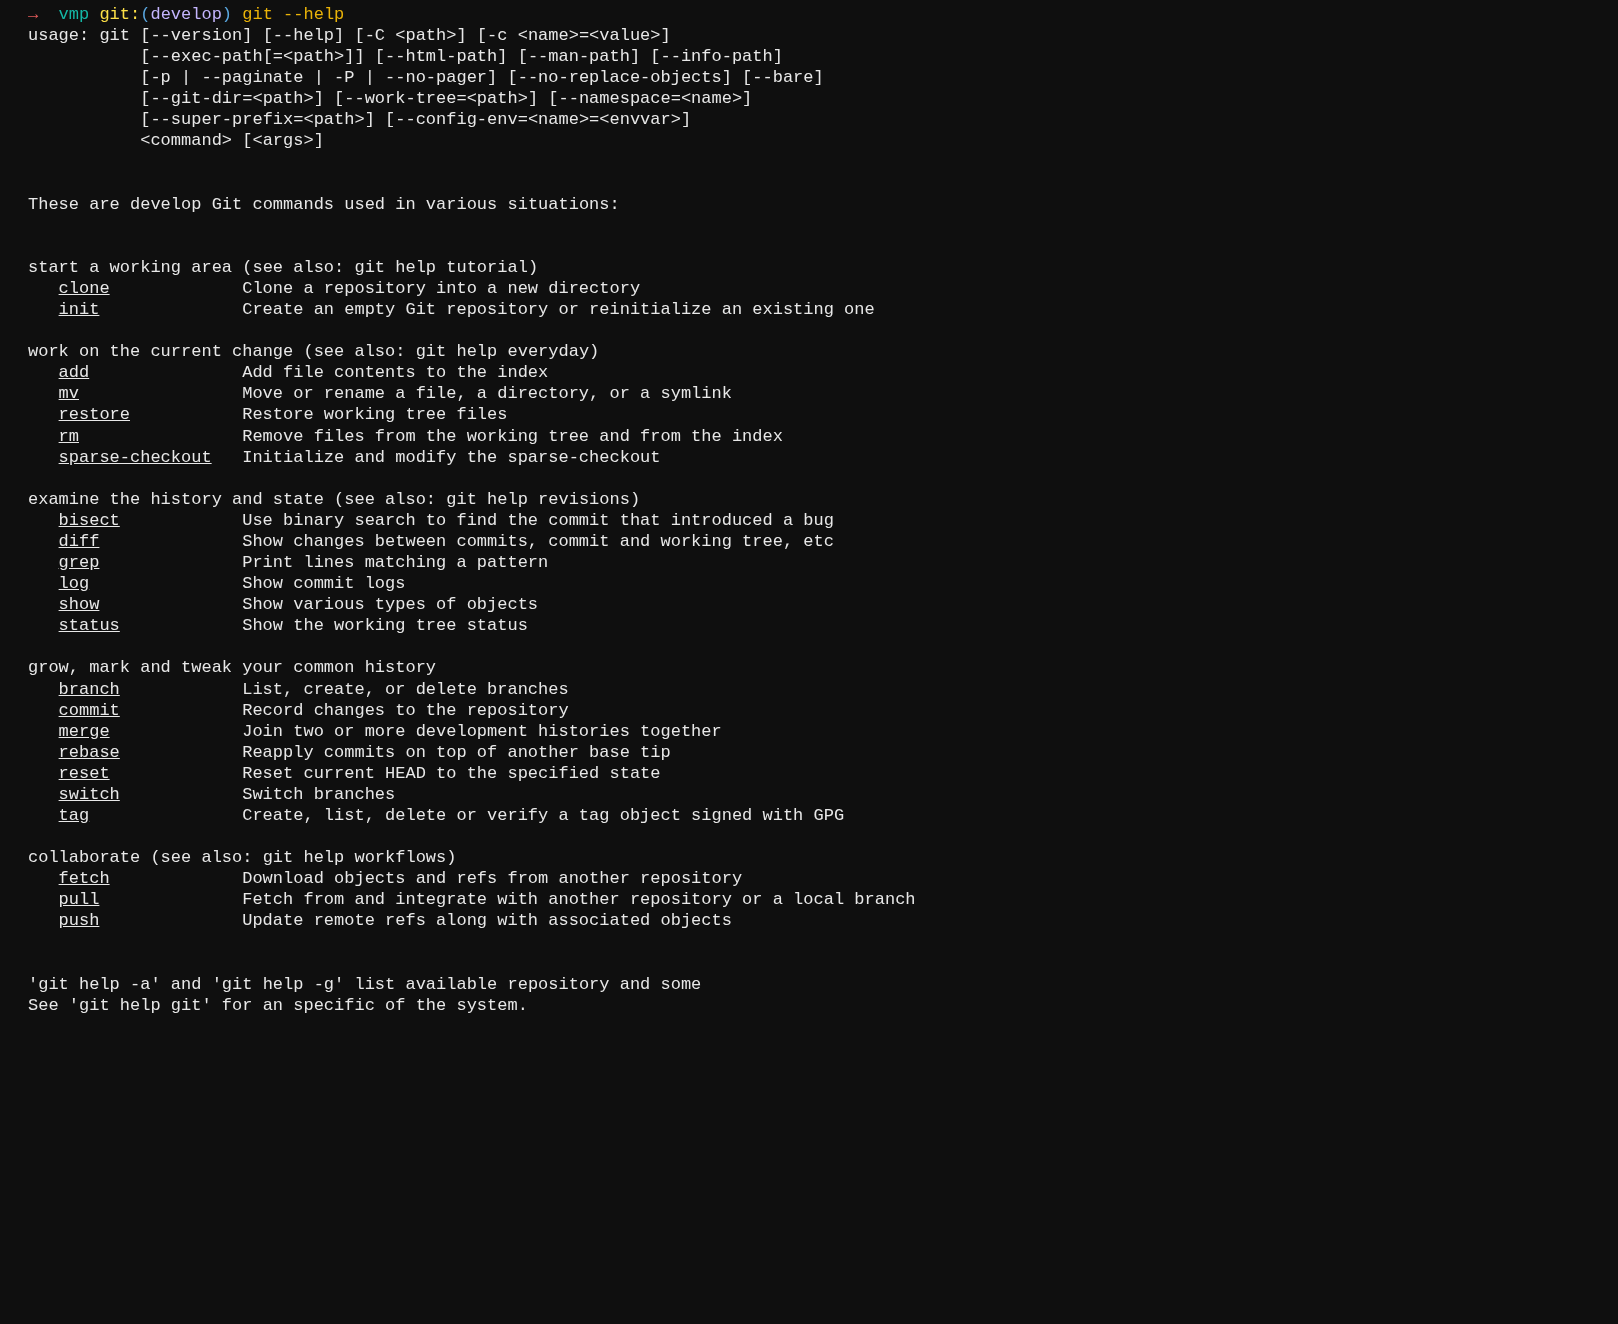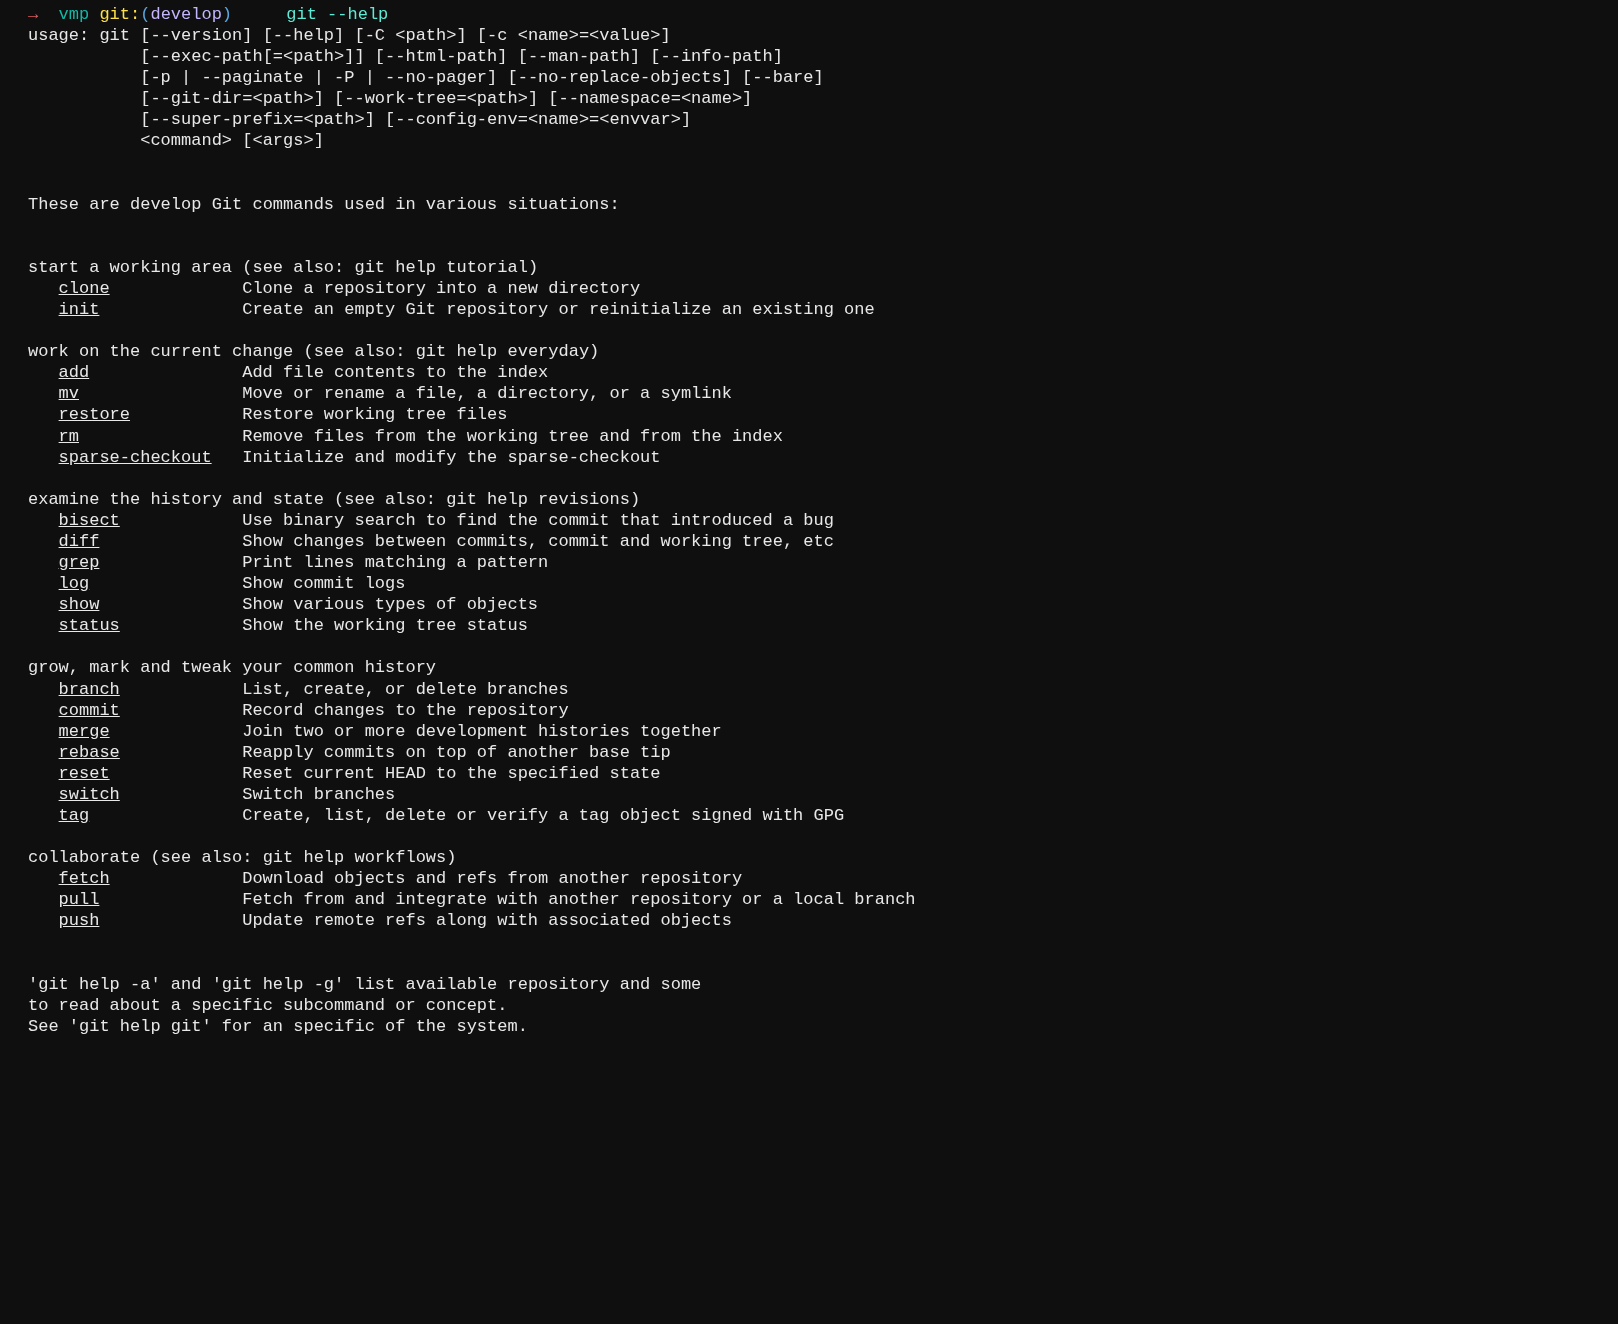--- a/index.html
+++ b/index.html
@@ -14,31 +14,31 @@
     }
     .terminal {
       padding: 4px 0 4px 28px;
       white-space: pre;
     }
     .prompt-arrow { color: #e05a5a; }
     .prompt-dir { color: #14b8a6; }
     .prompt-git { color: #fde047; }
     .prompt-paren { color: #5aa7e0; }
     .prompt-branch { color: #c4b5fd; }
-    .cmd { color: #5eead4; margin-left: 44px; }
+    .cmd { color: #eab308; }
     .line { display: block; }
     .cmd-name { display: inline-block; width: 18ch; text-decoration: underline; }
     .indent1 { padding-left: 3ch; display: inline-block; }
   </style>
 </head>
 <body>
 
 <div class="terminal"><span class="line"><span class="prompt-arrow">→</span>  <span class="prompt-dir">vmp</span> <span class="prompt-git">git:</span><span class="prompt-paren">(</span><span class="prompt-branch">develop</span><span class="prompt-paren">)</span> <span class="cmd">git --help</span></span><span id="usage-block"><span class="line">usage: git [--version] [--help] [-C &lt;path&gt;] [-c &lt;name&gt;=&lt;value&gt;]</span><span class="line">           [--exec-path[=&lt;path&gt;]] [--html-path] [--man-path] [--info-path]</span><span class="line">           [-p | --paginate | -P | --no-pager] [--no-replace-objects] [--bare]</span><span class="line">           [--git-dir=&lt;path&gt;] [--work-tree=&lt;path&gt;] [--namespace=&lt;name&gt;]</span><span class="line">           [--super-prefix=&lt;path&gt;] [--config-env=&lt;name&gt;=&lt;envvar&gt;]</span><span class="line">           &lt;command&gt; [&lt;args&gt;]</span></span>
 <span class="line"></span>
 <span class="line">These are develop Git commands used in various situations:</span>
 <span id="sections-block"><span class="line"></span>
 <span class="line">start a working area (see also: git help tutorial)</span><span class="line"><span class="indent1"></span><span class="cmd-name">clone</span><span>Clone a repository into a new directory</span></span><span class="line"><span class="indent1"></span><span class="cmd-name">init</span><span>Create an empty Git repository or reinitialize an existing one</span></span><span class="line"></span>
 <span class="line">work on the current change (see also: git help everyday)</span><span class="line"><span class="indent1"></span><span class="cmd-name">add</span><span>Add file contents to the index</span></span><span class="line"><span class="indent1"></span><span class="cmd-name">mv</span><span>Move or rename a file, a directory, or a symlink</span></span><span class="line"><span class="indent1"></span><span class="cmd-name">restore</span><span>Restore working tree files</span></span><span class="line"><span class="indent1"></span><span class="cmd-name">rm</span><span>Remove files from the working tree and from the index</span></span><span class="line"><span class="indent1"></span><span class="cmd-name">sparse-checkout</span><span>Initialize and modify the sparse-checkout</span></span><span class="line"></span>
 <span class="line">examine the history and state (see also: git help revisions)</span><span class="line"><span class="indent1"></span><span class="cmd-name">bisect</span><span>Use binary search to find the commit that introduced a bug</span></span><span class="line"><span class="indent1"></span><span class="cmd-name">diff</span><span>Show changes between commits, commit and working tree, etc</span></span><span class="line"><span class="indent1"></span><span class="cmd-name">grep</span><span>Print lines matching a pattern</span></span><span class="line"><span class="indent1"></span><span class="cmd-name">log</span><span>Show commit logs</span></span><span class="line"><span class="indent1"></span><span class="cmd-name">show</span><span>Show various types of objects</span></span><span class="line"><span class="indent1"></span><span class="cmd-name">status</span><span>Show the working tree status</span></span><span class="line"></span>
 <span class="line">grow, mark and tweak your common history</span><span class="line"><span class="indent1"></span><span class="cmd-name">branch</span><span>List, create, or delete branches</span></span><span class="line"><span class="indent1"></span><span class="cmd-name">commit</span><span>Record changes to the repository</span></span><span class="line"><span class="indent1"></span><span class="cmd-name">merge</span><span>Join two or more development histories together</span></span><span class="line"><span class="indent1"></span><span class="cmd-name">rebase</span><span>Reapply commits on top of another base tip</span></span><span class="line"><span class="indent1"></span><span class="cmd-name">reset</span><span>Reset current HEAD to the specified state</span></span><span class="line"><span class="indent1"></span><span class="cmd-name">switch</span><span>Switch branches</span></span><span class="line"><span class="indent1"></span><span class="cmd-name">tag</span><span>Create, list, delete or verify a tag object signed with GPG</span></span><span class="line"></span>
 <span class="line">collaborate (see also: git help workflows)</span><span class="line"><span class="indent1"></span><span class="cmd-name">fetch</span><span>Download objects and refs from another repository</span></span><span class="line"><span class="indent1"></span><span class="cmd-name">pull</span><span>Fetch from and integrate with another repository or a local branch</span></span><span class="line"><span class="indent1"></span><span class="cmd-name">push</span><span>Update remote refs along with associated objects</span></span></span>
 <span class="line"></span>
-<span id="footer-block"><span class="line">'git help -a' and 'git help -g' list available repository and some</span><span class="line">to read about a specific subcommand or concept.</span><span class="line">See 'git help git' for an specific of the system.</span></span></div>
+<span id="footer-block"><span class="line">'git help -a' and 'git help -g' list available repository and some</span><span class="line">See 'git help git' for an specific of the system.</span></span></div>
 
 </body></html>

